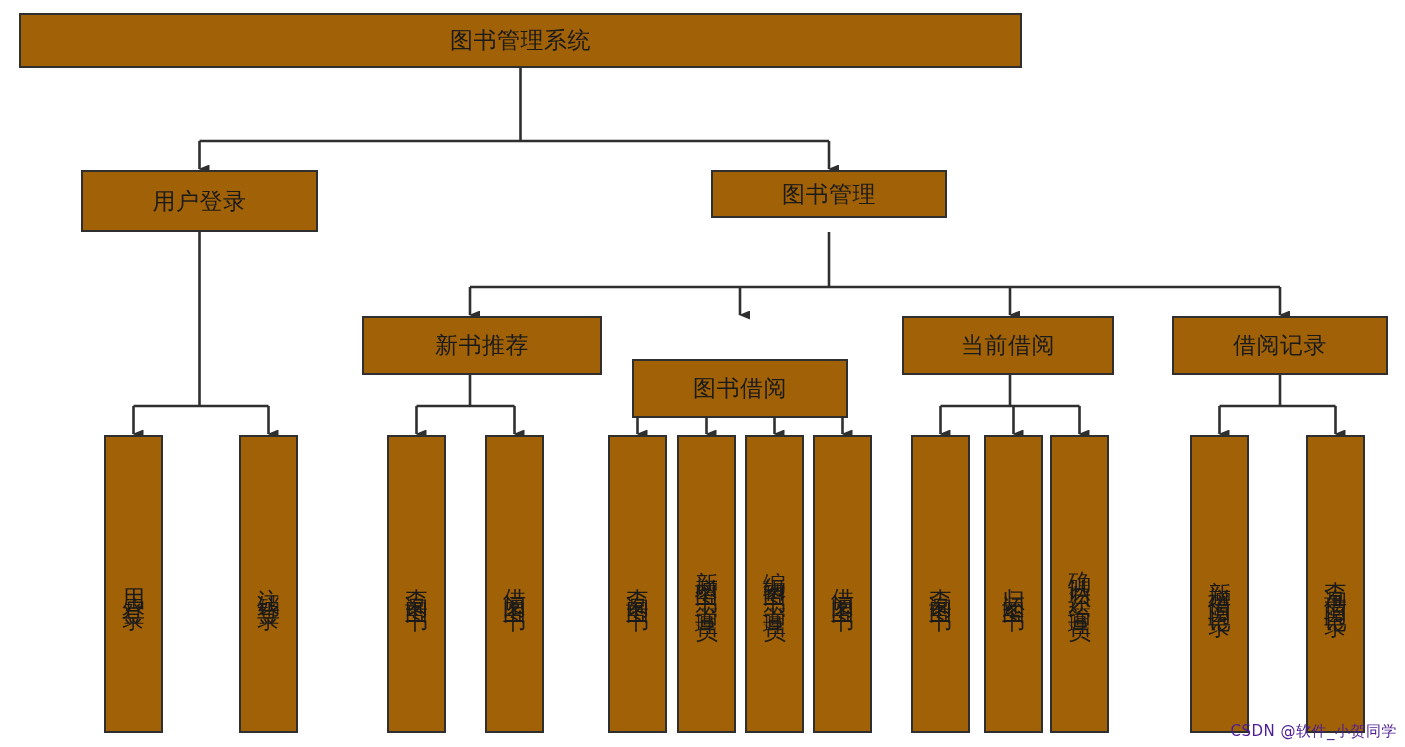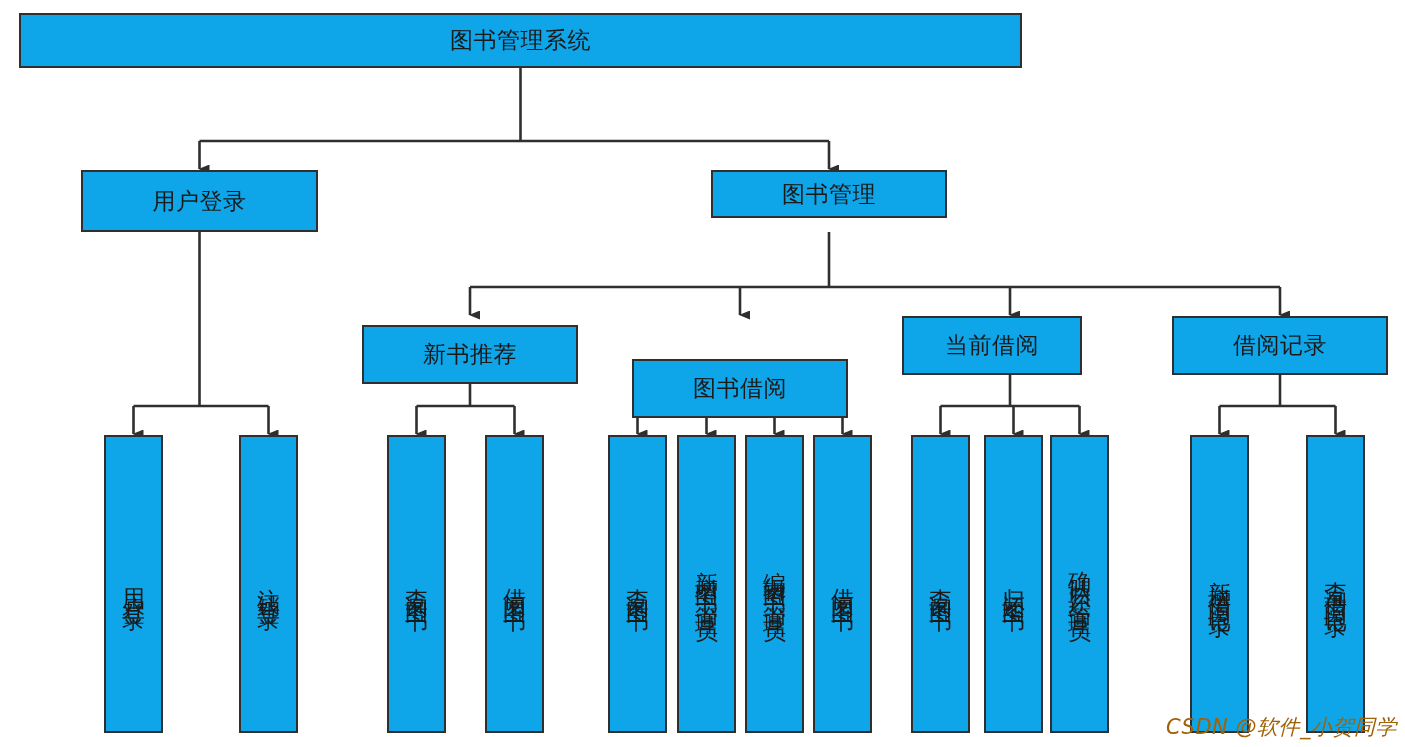--- a/index.html
+++ b/index.html
@@ -21,21 +21,21 @@
     position: absolute;
     left: 0;
     top: 0;
     width: 1405px;
     height: 747px;
     pointer-events: none;
   }
   .node {
     position: absolute;
     box-sizing: border-box;
-    background: #0ea5e9;
+    background: #a16207;
     border: 2.6px solid #2f2f2f;
     display: flex;
     align-items: center;
     justify-content: center;
     overflow: hidden;
   }
   .node-label {
     color: #1a1a1a;
     letter-spacing: 0.5px;
     white-space: nowrap;
@@ -57,25 +57,24 @@
     font-size: 23px;
     letter-spacing: 7px;
     line-height: 1;
     white-space: nowrap;
     text-indent: 0;
   }
   #watermark {
     position: absolute;
     right: 8px;
     bottom: 6px;
-    font-size: 21px;
-    color: #a16207;
+    font-size: 15px;
+    color: #4c1d95;
     letter-spacing: 0.5px;
     white-space: nowrap;
-    font-style: italic;
   }
 </style>
 </head>
 <body>
 
 <div id="diagram-root">
 
   <svg id="edges" xmlns="http://www.w3.org/2000/svg">
     <defs>
       <marker id="arrowhead" markerWidth="9" markerHeight="11" refX="4.5" refY="10" orient="auto" markerUnits="userSpaceOnUse">
@@ -122,27 +121,27 @@
   <div id="nodes-layer">
       <div class="node root horizontal" style="left: 19px; top: 13px; width: 1003px; height: 55px;">
         <span class="node-label">图书管理系统</span>
       </div>
       <div class="node horizontal" style="left: 81px; top: 170px; width: 237px; height: 62px;">
         <span class="node-label">用户登录</span>
       </div>
       <div class="node horizontal" style="left: 711px; top: 170px; width: 236px; height: 48px;">
         <span class="node-label">图书管理</span>
       </div>
-      <div class="node horizontal" style="left: 362px; top: 316px; width: 216px; height: 59px; margin-top: 9px;">
+      <div class="node horizontal" style="left: 362px; top: 316px; width: 240px; height: 59px;">
         <span class="node-label">新书推荐</span>
       </div>
       <div class="node horizontal" style="left: 632px; top: 316px; width: 216px; height: 59px; margin-top: 43px;">
         <span class="node-label">图书借阅</span>
       </div>
-      <div class="node horizontal" style="left: 902px; top: 316px; width: 180px; height: 59px;">
+      <div class="node horizontal" style="left: 902px; top: 316px; width: 212px; height: 59px;">
         <span class="node-label">当前借阅</span>
       </div>
       <div class="node horizontal" style="left: 1172px; top: 316px; width: 216px; height: 59px;">
         <span class="node-label">借阅记录</span>
       </div>
       <div class="node vertical" style="left: 104px; top: 435px; width: 59px; height: 298px;">
         <span class="node-label">用户登录</span>
       </div>
       <div class="node vertical" style="left: 239px; top: 435px; width: 59px; height: 298px;">
         <span class="node-label">注销登录</span>

